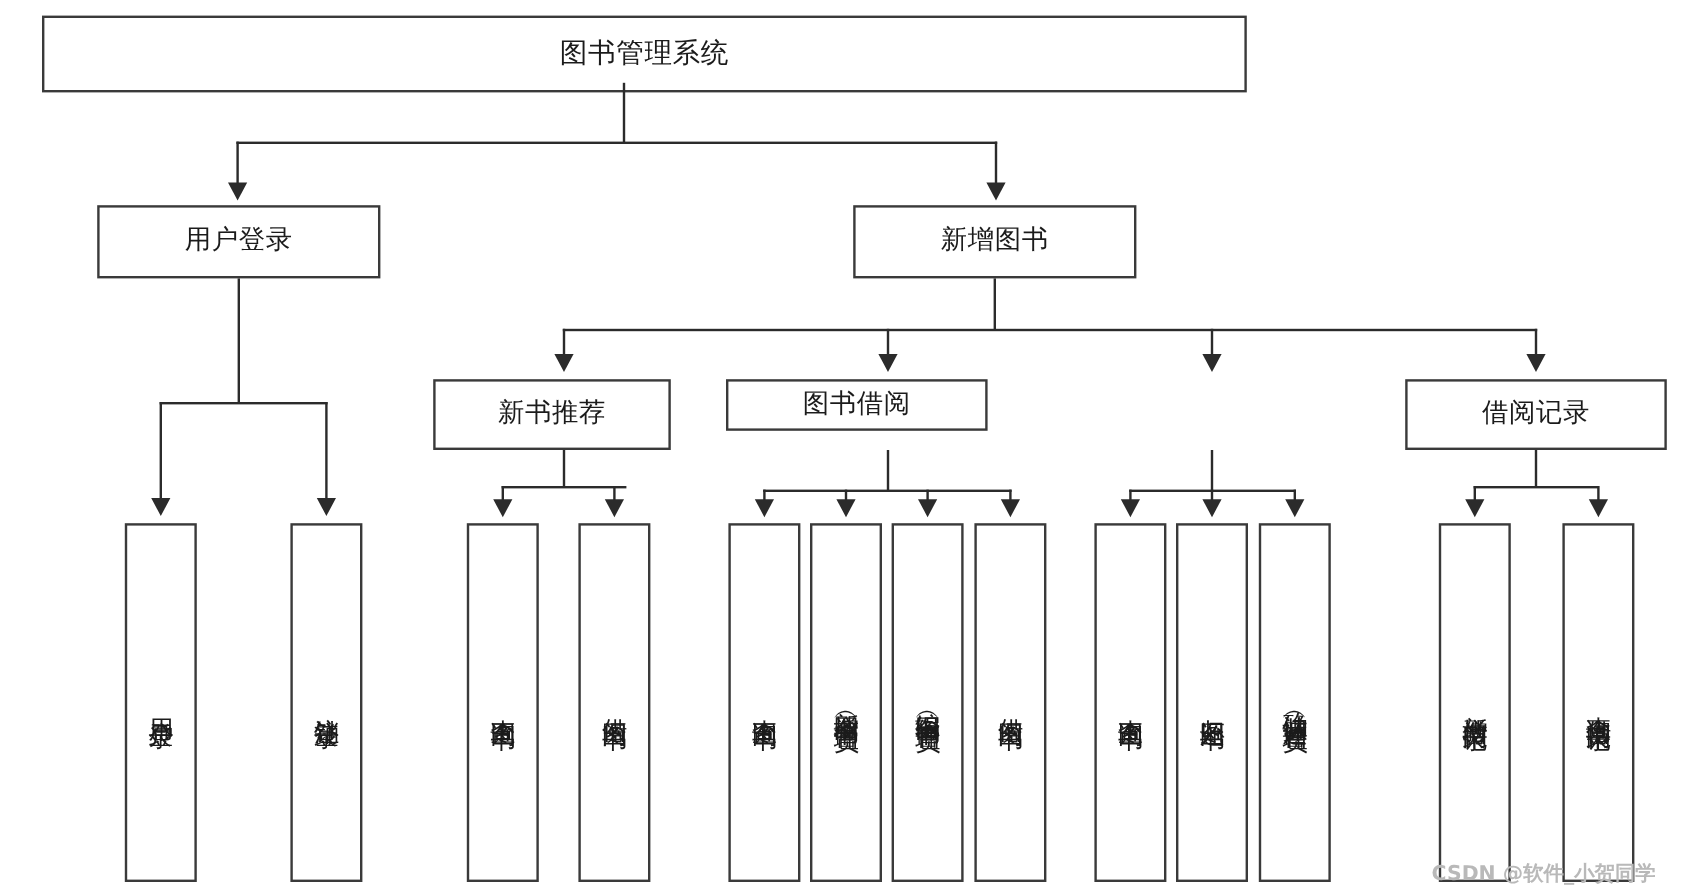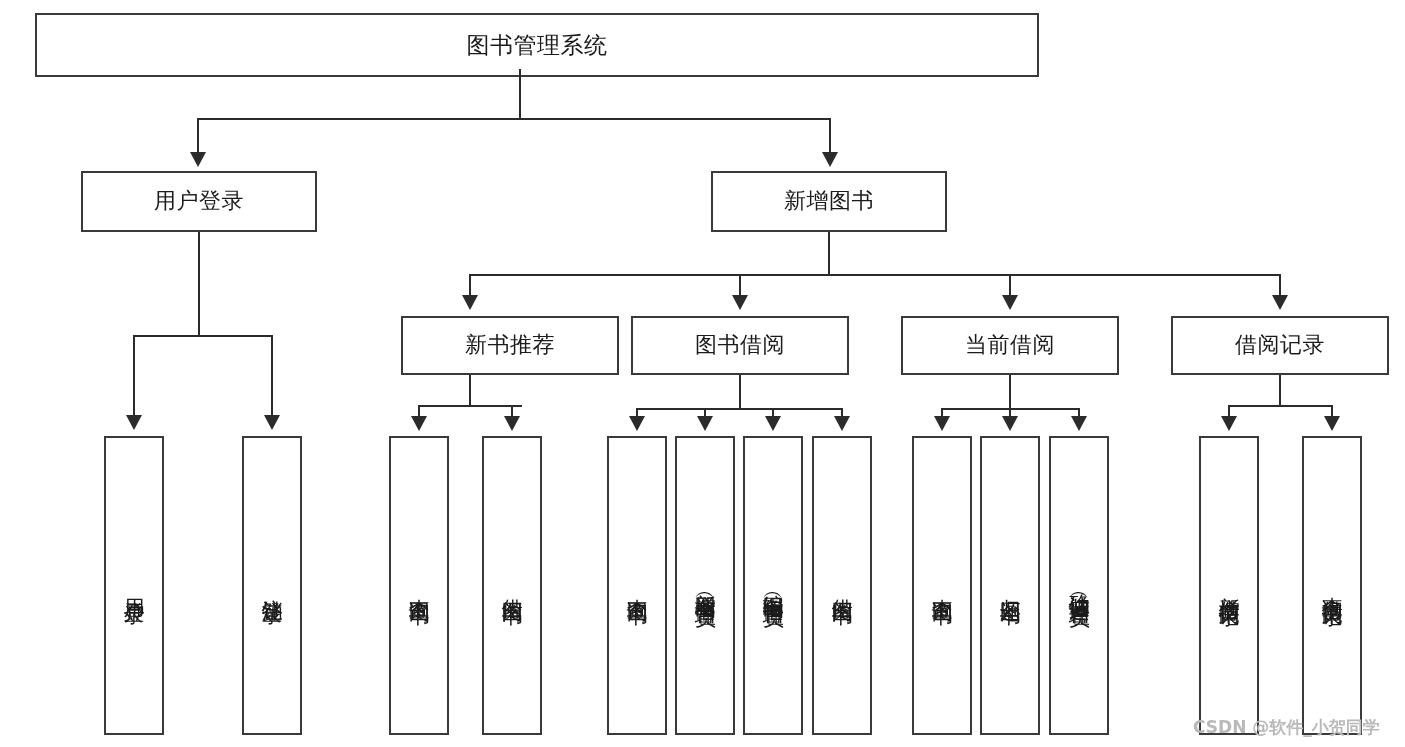--- a/index.html
+++ b/index.html
@@ -123,28 +123,25 @@
 
   <div class="connector vline" style="left:469px; top:274px; width:2px; height:24px;"></div>
   <div class="arrow" style="left:462px; top:295px;"></div>
   <div class="connector vline" style="left:739px; top:274px; width:2px; height:24px;"></div>
   <div class="arrow" style="left:732px; top:295px;"></div>
   <div class="connector vline" style="left:1009px; top:274px; width:2px; height:24px;"></div>
   <div class="arrow" style="left:1002px; top:295px;"></div>
   <div class="connector vline" style="left:1279px; top:274px; width:2px; height:24px;"></div>
   <div class="arrow" style="left:1272px; top:295px;"></div>
 
-  <div class="node h" style="left:361px; top:316px; width:218px; height:59px;margin-left:40px;">
+  <div class="node h" style="left:361px; top:316px; width:198px; height:59px;">
     <span class="node-label">新书推荐</span>
   </div>
-  <div class="node h" style="left:631px; top:316px; width:218px; height:59px;align-items:center;">
+  <div class="node h" style="left:605px; top:316px; width:218px; height:43px;align-items:center;">
     <span class="node-label">图书借阅</span>
-  </div>
-  <div class="node h" style="left:901px; top:316px; width:218px; height:59px;">
-    <span class="node-label">当前借阅</span>
   </div>
   <div class="node h" style="left:1171px; top:316px; width:218px; height:59px;">
     <span class="node-label">借阅记录</span>
   </div>
 
   <div class="connector vline" style="left:469px; top:375px; width:2px; height:31px;"></div>
   <div class="connector hline" style="left:418px; top:405px; width:104px; height:2px;"></div>
   <div class="connector vline" style="left:418px; top:405px; width:2px; height:14px;"></div>
   <div class="arrow" style="left:411px; top:416px;"></div>
   <div class="connector vline" style="left:511px; top:405px; width:2px; height:14px;"></div>

